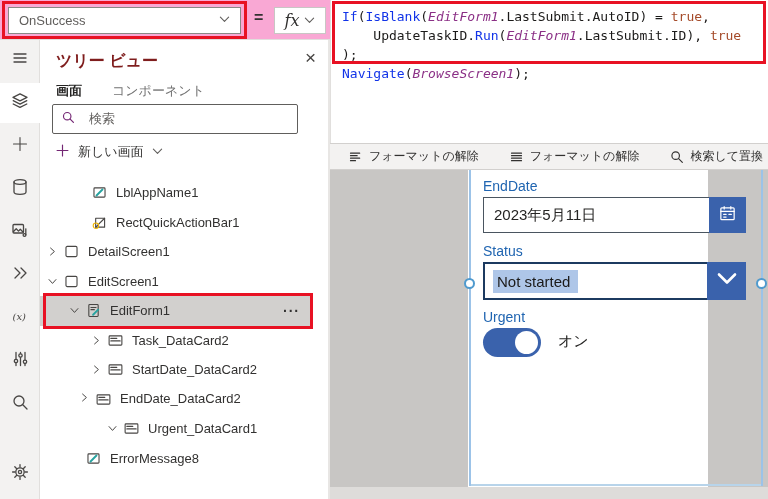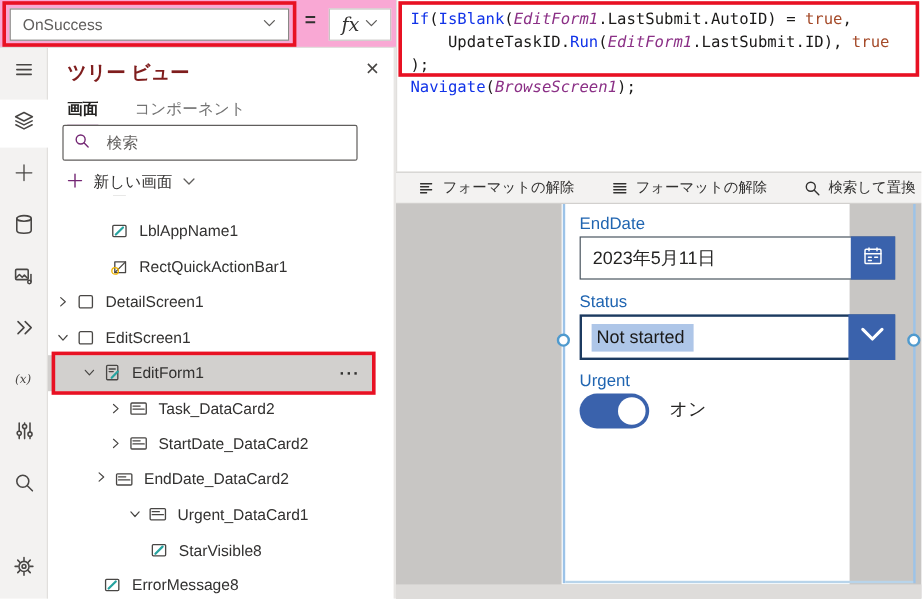--- a/index.html
+++ b/index.html
@@ -396,31 +396,20 @@
               <svg width="17" height="17" viewBox="0 0 20 20" fill="none" stroke="#484644" stroke-width="1.3" stroke-linecap="round" stroke-linejoin="round">
                 <rect x="2.5" y="4.5" width="15" height="11" rx="1"></rect>
                 <path d="M4.5 7.5h7"></path>
                 <path d="M4.5 10.5h11"></path>
               </svg>
             </span>
             <span class="tlabel">Urgent_DataCard1</span>
           </div>
         </div>
         <div class="tree-row">
-          <div class="" style="display: flex; align-items: center; width: 100%; padding-left: 80px;">
-            <span class="ticon">
-              <svg width="17" height="17" viewBox="0 0 20 20" fill="none" stroke="#484644" stroke-width="1.3" stroke-linecap="round" stroke-linejoin="round">
-                <rect x="3.5" y="4.5" width="13" height="11" rx="1"></rect>
-                <path d="M6.5 13.5 13.5 6.5" stroke="#27a3a0" stroke-width="2.2"></path>
-              </svg>
-            </span>
-            <span class="tlabel">StarVisible8</span>
-          </div>
-        </div>
-        <div class="tree-row">
           <div class="" style="display: flex; align-items: center; width: 100%; padding-left: 41px;">
             <span class="ticon">
               <svg width="17" height="17" viewBox="0 0 20 20" fill="none" stroke="#484644" stroke-width="1.3" stroke-linecap="round" stroke-linejoin="round">
                 <rect x="3.5" y="4.5" width="13" height="11" rx="1"></rect>
                 <path d="M6.5 13.5 13.5 6.5" stroke="#27a3a0" stroke-width="2.2"></path>
               </svg>
             </span>
             <span class="tlabel">ErrorMessage8</span>
           </div>
         </div>

